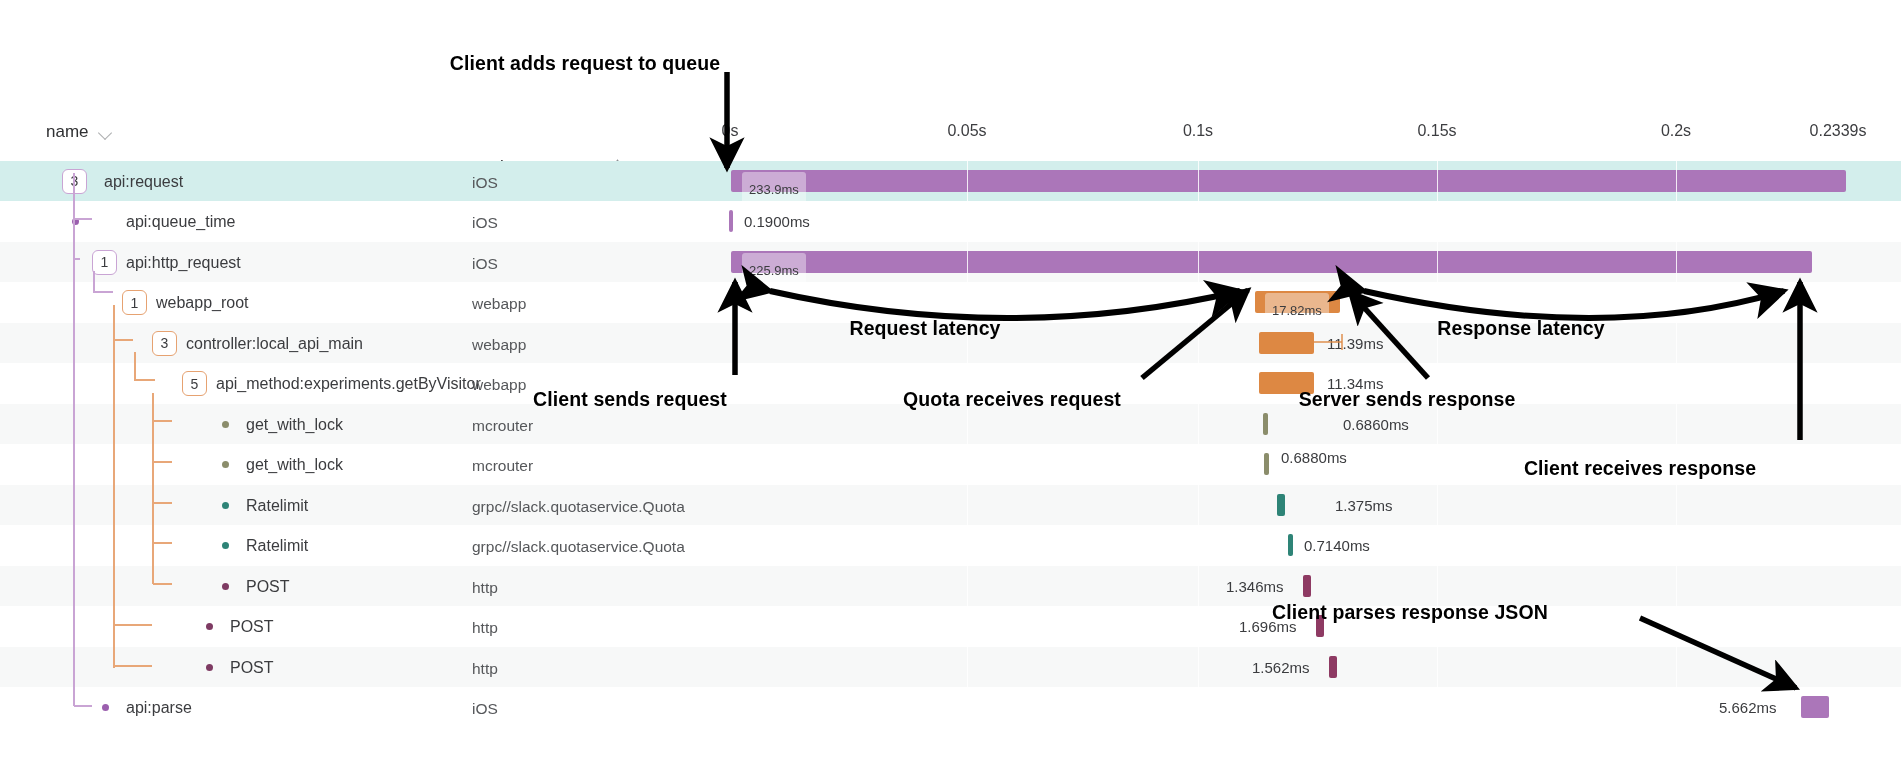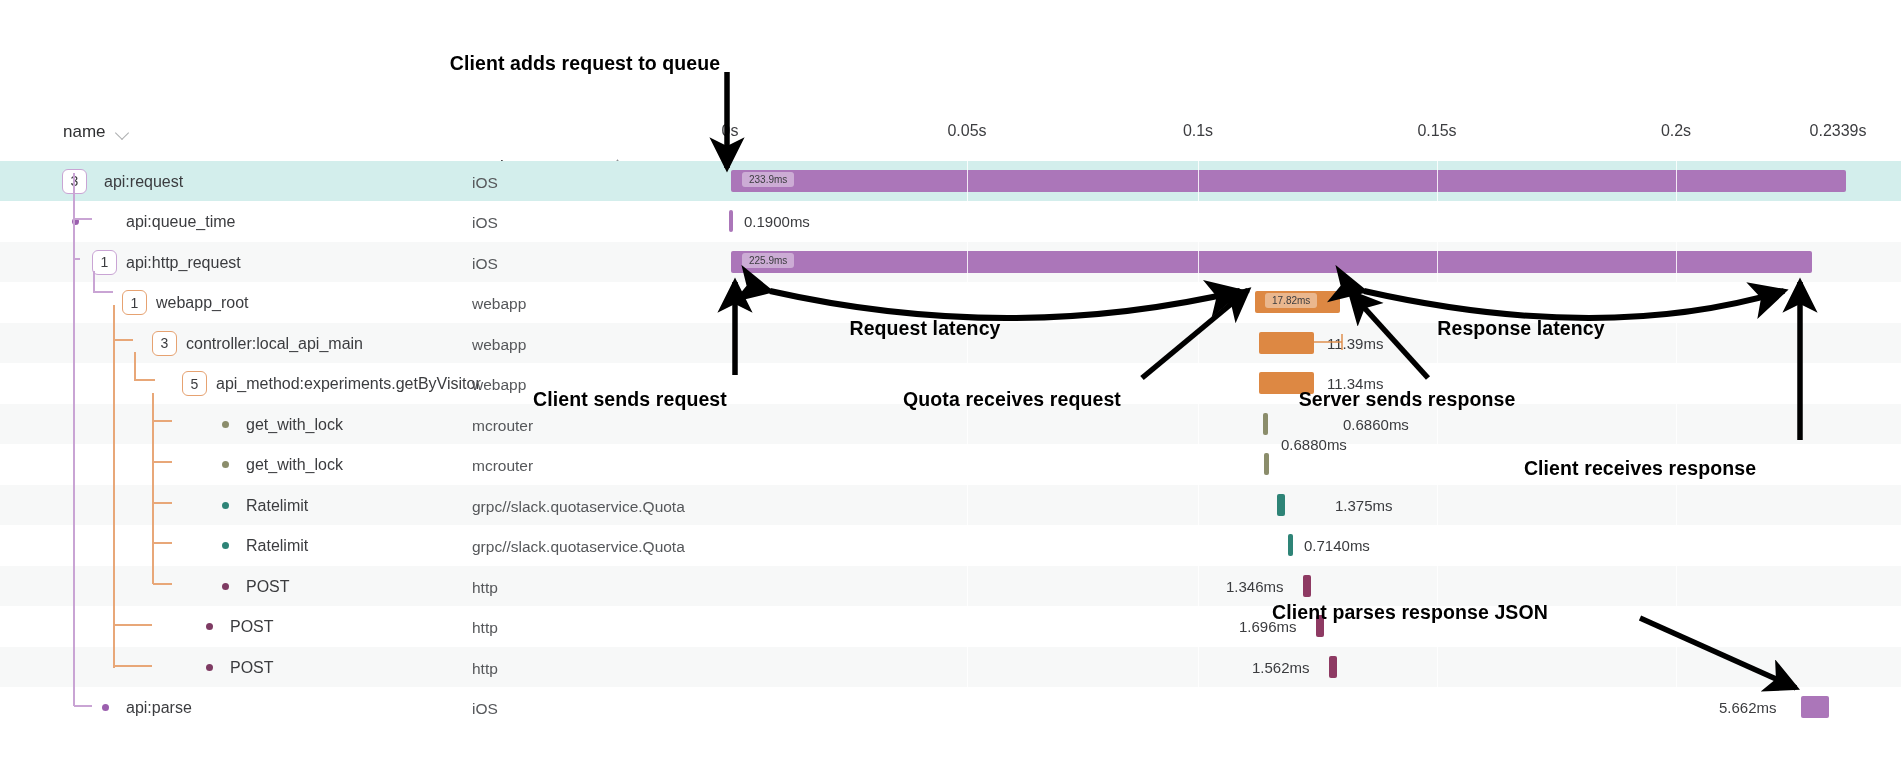--- a/index.html
+++ b/index.html
@@ -20,21 +20,21 @@
   .col-header {
     position: absolute;
     top: 122px;
     font-size: 17px;
     color: #2f3032;
     font-weight: 400;
     display: flex;
     align-items: center;
     gap: 10px;
   }
-  #hdr-name { left: 63px; }
+  #hdr-name { left: 46px; }
   #hdr-service { left: 468px; margin-top: 35px; }
   .caret {
     display: inline-block;
     width: 13px; height: 13px;
     position: relative;
     opacity: .55;
   }
   .caret::after {
     content: "";
     position: absolute;
@@ -120,23 +120,23 @@
   .bar.lilac    { background: #ab76b9; }
 
   .durlabel {
     position: absolute;
     font-size: 15px;
     color: #3b3c3f;
     white-space: nowrap;
   }
   .durlabel.inbar {
     background: rgba(255,255,255,.40);
-    padding: 2px 7px;
+    padding: 10px 7px;
     border-radius: 3px;
-    font-size: 10px;
+    font-size: 13px;
   }
 
   
   .gridline {
     position: absolute;
     top: 160px;
     width: 1px;
     height: 605px;
     background: rgba(255,255,255,.85);
     pointer-events: none;
@@ -227,21 +227,21 @@
       <div class="dot" style="background: rgb(139, 141, 107); left: 222px; top: 420.5px;"></div>
       <div class="rowname" style="left: 246px; top: 415.5px;">get_with_lock</div>
       <div class="rowsvc" style="top: 416.5px;">mcrouter</div>
       <div class="bar olive" style="left: 1263px; width: 5px; height: 22px; top: 412.5px;"></div>
       <div class="durlabel" style="left: 1343px; top: 415.5px;">0.6860ms</div>
       <div class="row" style="top: 444px;"></div>
       <div class="dot" style="background: rgb(139, 141, 107); left: 222px; top: 461px;"></div>
       <div class="rowname" style="left: 246px; top: 456px;">get_with_lock</div>
       <div class="rowsvc" style="top: 457px;">mcrouter</div>
       <div class="bar olive" style="left: 1264px; width: 5px; height: 22px; top: 453px;"></div>
-      <div class="durlabel" style="left: 1281px; top: 436px;">0.6880ms</div>
+      <div class="durlabel" style="left: 1281px; top: 449px;">0.6880ms</div>
       <div class="row alt" style="top: 484.5px;"></div>
       <div class="dot" style="background: rgb(46, 132, 119); left: 222px; top: 501.5px;"></div>
       <div class="rowname" style="left: 246px; top: 496.5px;">Ratelimit</div>
       <div class="rowsvc" style="top: 497.5px;">grpc//slack.quotaservice.Quota</div>
       <div class="bar teal" style="left: 1277px; width: 8px; height: 22px; top: 493.5px;"></div>
       <div class="durlabel" style="left: 1297px; top: 496.5px; margin-left: 38px;">1.375ms</div>
       <div class="row" style="top: 525px;"></div>
       <div class="dot" style="background: rgb(46, 132, 119); left: 222px; top: 542px;"></div>
       <div class="rowname" style="left: 246px; top: 537px;">Ratelimit</div>
       <div class="rowsvc" style="top: 538px;">grpc//slack.quotaservice.Quota</div>

